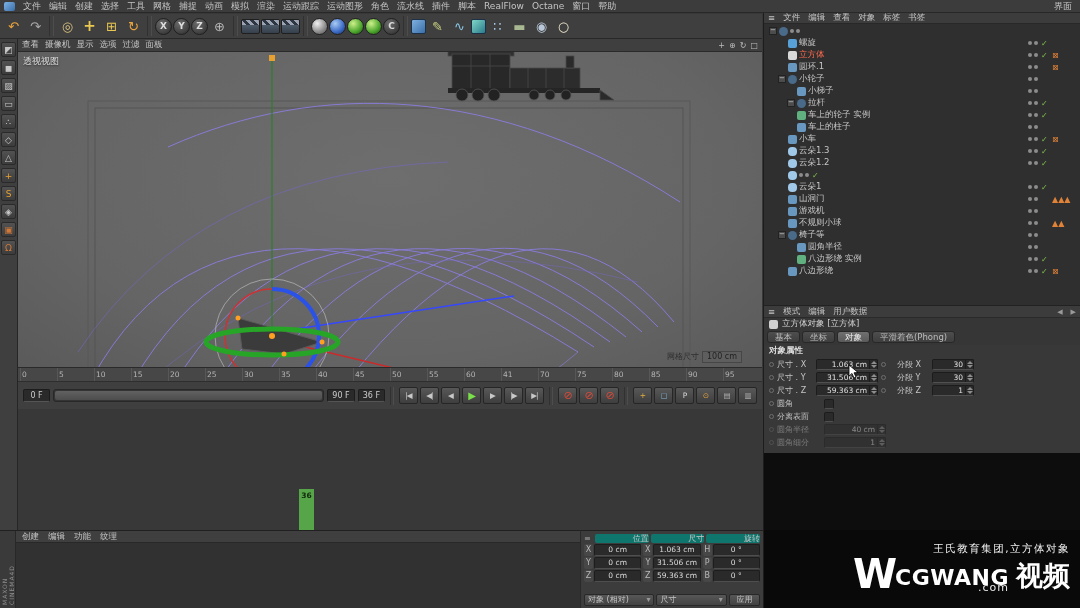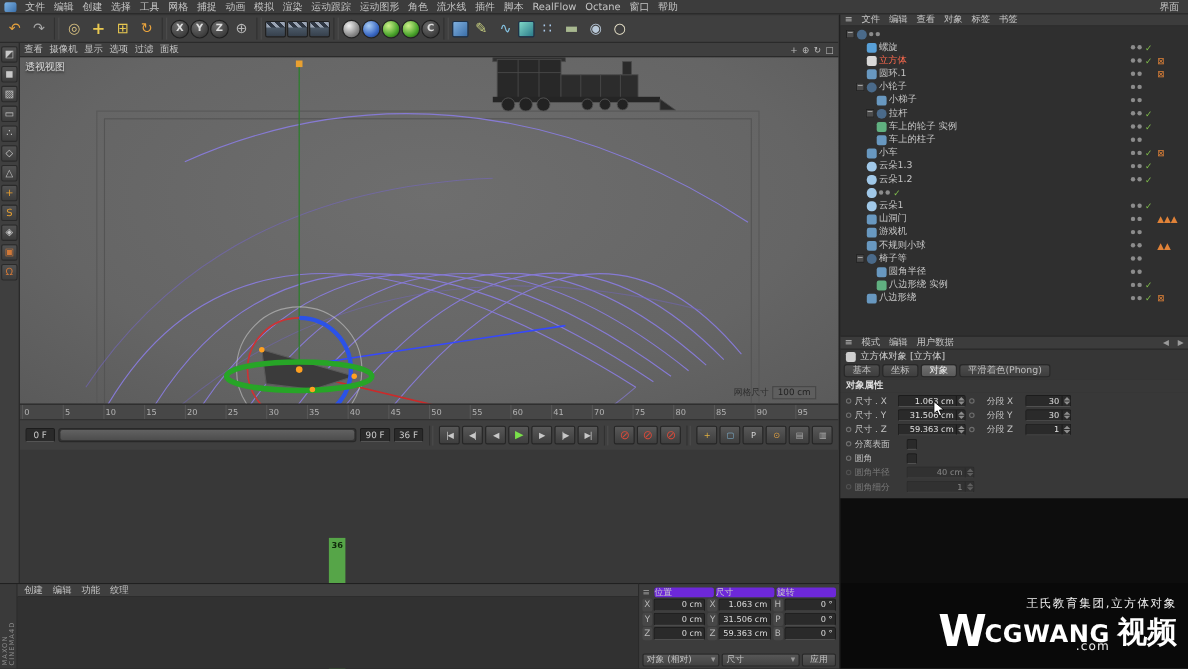--- a/index.html
+++ b/index.html
@@ -75,27 +75,27 @@
 .maxon span{writing-mode:vertical-rl;transform:rotate(180deg);font-size:6px;color:#8d8d8d;letter-spacing:1px;line-height:7px}
 .mat-main{flex:1;display:flex;flex-direction:column}
 .mat-menu{height:12px;background:#3f3f3f;display:flex;gap:9px;padding:0 6px;align-items:center;border-bottom:1px solid #282828;font-size:8.5px}
 .mat-body{flex:1;background:#313131}
 
 
 .cm{position:absolute;left:580px;top:530px;width:183px;height:78px;background:#3c3c3c;border-top:1px solid #202020;
   border-left:1px solid #2a2a2a;padding:2px 3px;display:flex;flex-direction:column;font-size:8px;gap:1px}
 .cm-head{display:flex;gap:2px;height:10px;align-items:center}
 .cm-burger{width:9px;color:#aaa;font-size:8px}
-.cm-head .h{flex:1;text-align:left;background:#6d28d9;border-radius:2px;line-height:9px;color:#c8c8c8}
+.cm-head .h{flex:1;text-align:right;background:#0f766e;border-radius:2px;line-height:9px;color:#c8c8c8}
 .cm-grid{flex:1;display:flex;gap:2px}
 .cm-col{flex:1;display:flex;flex-direction:column;gap:1px}
 .cm-row{display:flex;gap:1px;height:12px}
 .cm-k{width:9px;text-align:center;background:#474747;border-radius:2px;line-height:11px;color:#b8b8b8}
 .cm-v{flex:1;background:#2a2a2a;border:1px solid #1d1d1d;border-bottom-color:#4e4e4e;border-radius:2px;
-  text-align:right;padding:0 2px;line-height:10px;color:#dedede;white-space:nowrap;overflow:hidden;font-size:7.5px}
+  text-align:center;padding:0 2px;line-height:10px;color:#dedede;white-space:nowrap;overflow:hidden;font-size:7.5px}
 .cm-foot{display:flex;gap:2px;height:12px}
 .cm-dd{flex:1.5;background:linear-gradient(#575757,#424242);border:1px solid #282828;border-radius:2px;
   padding:0 3px;line-height:10px;display:flex;justify-content:space-between;white-space:nowrap;overflow:hidden}
 .cm-dd .car{color:#999}
 .cm-btn{flex:.7;background:linear-gradient(#575757,#424242);border:1px solid #282828;border-radius:2px;text-align:center;line-height:10px}
 
 
 .rp{position:absolute;left:763px;top:13px;width:317px;height:595px;background:#303030;
   border-left:1px solid #1d1d1d;display:flex;flex-direction:column;z-index:4}
 .rp-menu{height:11px;background:#3c3c3c;display:flex;gap:8px;padding:0 4px;align-items:center;font-size:8.5px;border-bottom:1px solid #282828}
@@ -818,27 +818,27 @@
             <span class="afield sm">
               <span class="v">1</span>
               <span class="spin"></span>
             </span>
           </div>
         </div>
       <div>
 
           <div class="attr-row">
             <span class="adot"></span>
+            <span class="alab" style="width:44px">圆角</span>
+            <span class="chk"></span>
+          </div>
+
+          <div class="attr-row">
+            <span class="adot"></span>
             <span class="alab" style="width:44px">分离表面</span>
-            <span class="chk"></span>
-          </div>
-
-          <div class="attr-row">
-            <span class="adot"></span>
-            <span class="alab" style="width:44px">圆角</span>
             <span class="chk"></span>
           </div>
         </div>
       <div>
 
           <div class="attr-row dis">
             <span class="adot"></span>
             <span class="alab" style="width:44px">圆角半径</span>
             <span class="afield">
               <span class="v">40 cm</span>

